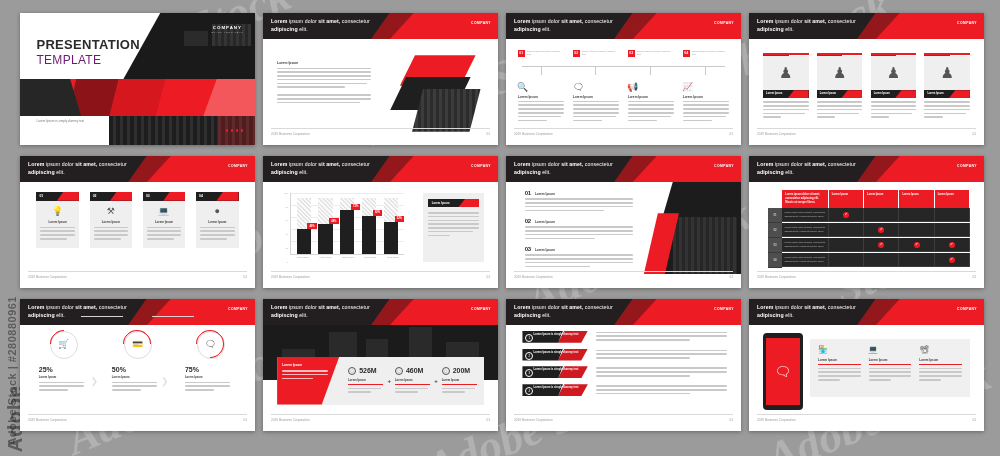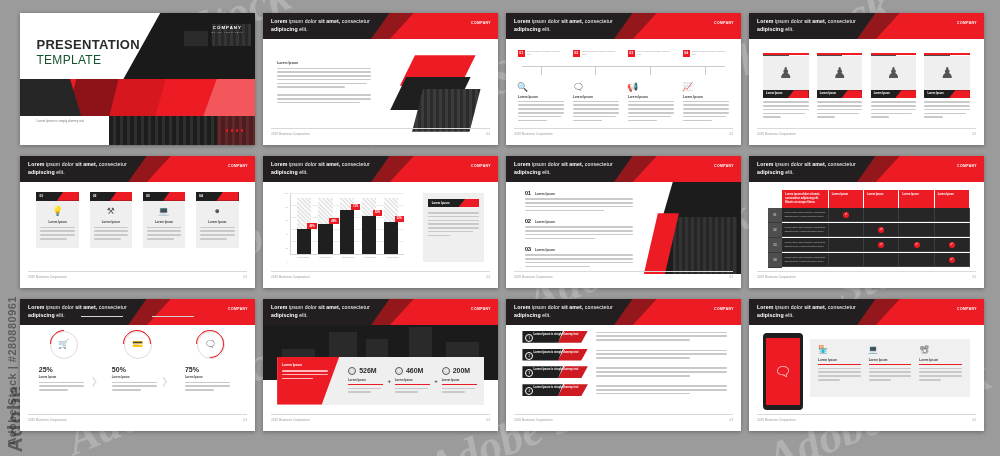--- a/index.html
+++ b/index.html
@@ -39,21 +39,21 @@
   .tl{background:#c9c9c9;height:1.6px;border-radius:1px;margin-bottom:2.2px;}
 
   
   .s1 .topwhite{position:absolute;left:0;top:0;width:100%;height:50%;background:#fff;}
   .s1 .blackwedge{position:absolute;right:0;top:0;width:56%;height:50%;background:#1a1a1a;
       clip-path:polygon(28% 0,100% 0,100% 100%,0 100%);}
   .s1 .city1{position:absolute;right:3%;top:16%;width:30%;height:34%;
       background:repeating-linear-gradient(90deg,#3a3a3a 0 3px,#2a2a2a 3px 6px);opacity:.85;}
   .s1 .city2{position:absolute;right:36%;top:28%;width:18%;height:22%;background:#333;opacity:.7;}
   .s1 .title{position:absolute;left:7%;top:18%;font-size:13px;font-weight:bold;color:#2b2b2b;letter-spacing:.3px;}
-  .s1 .subtitle{position:absolute;left:7%;top:30%;font-size:12px;font-weight:normal;color:#14532d;letter-spacing:.3px;}
+  .s1 .subtitle{position:absolute;left:7%;top:30%;font-size:12px;font-weight:normal;color:#701a75;letter-spacing:.3px;}
   .s1 .cmp{position:absolute;right:5%;top:9%;text-align:center;}
   .s1 .cmp .c1{font-size:4.4px;color:#fff;font-weight:bold;letter-spacing:1px;}
   .s1 .cmp .c2{font-size:2.3px;color:#b9b9b9;letter-spacing:.7px;margin-top:1px;}
   .s1 .band{position:absolute;left:0;top:50%;width:100%;height:28%;overflow:hidden;background:#ed1c24;}
   .s1 .band .b1{position:absolute;left:0;top:0;width:26%;height:100%;background:#262626;clip-path:polygon(0 0,82% 0,100% 100%,0 100%);}
   .s1 .band .b2{position:absolute;left:20%;top:0;width:22%;height:100%;background:#8c1318;clip-path:polygon(18% 0,100% 0,82% 100%,0 100%);}
   .s1 .band .b3{position:absolute;left:38%;top:0;width:24%;height:100%;background:#d6171e;clip-path:polygon(18% 0,100% 0,82% 100%,0 100%);}
   .s1 .band .b4{position:absolute;right:0;top:0;width:22%;height:100%;background:#f3565b;clip-path:polygon(26% 0,100% 0,100% 100%,0 100%);}
   .s1 .bottom{position:absolute;left:0;bottom:0;width:100%;height:22%;background:#fff;overflow:hidden;}
   .s1 .bcity{position:absolute;right:0;bottom:0;width:62%;height:100%;

